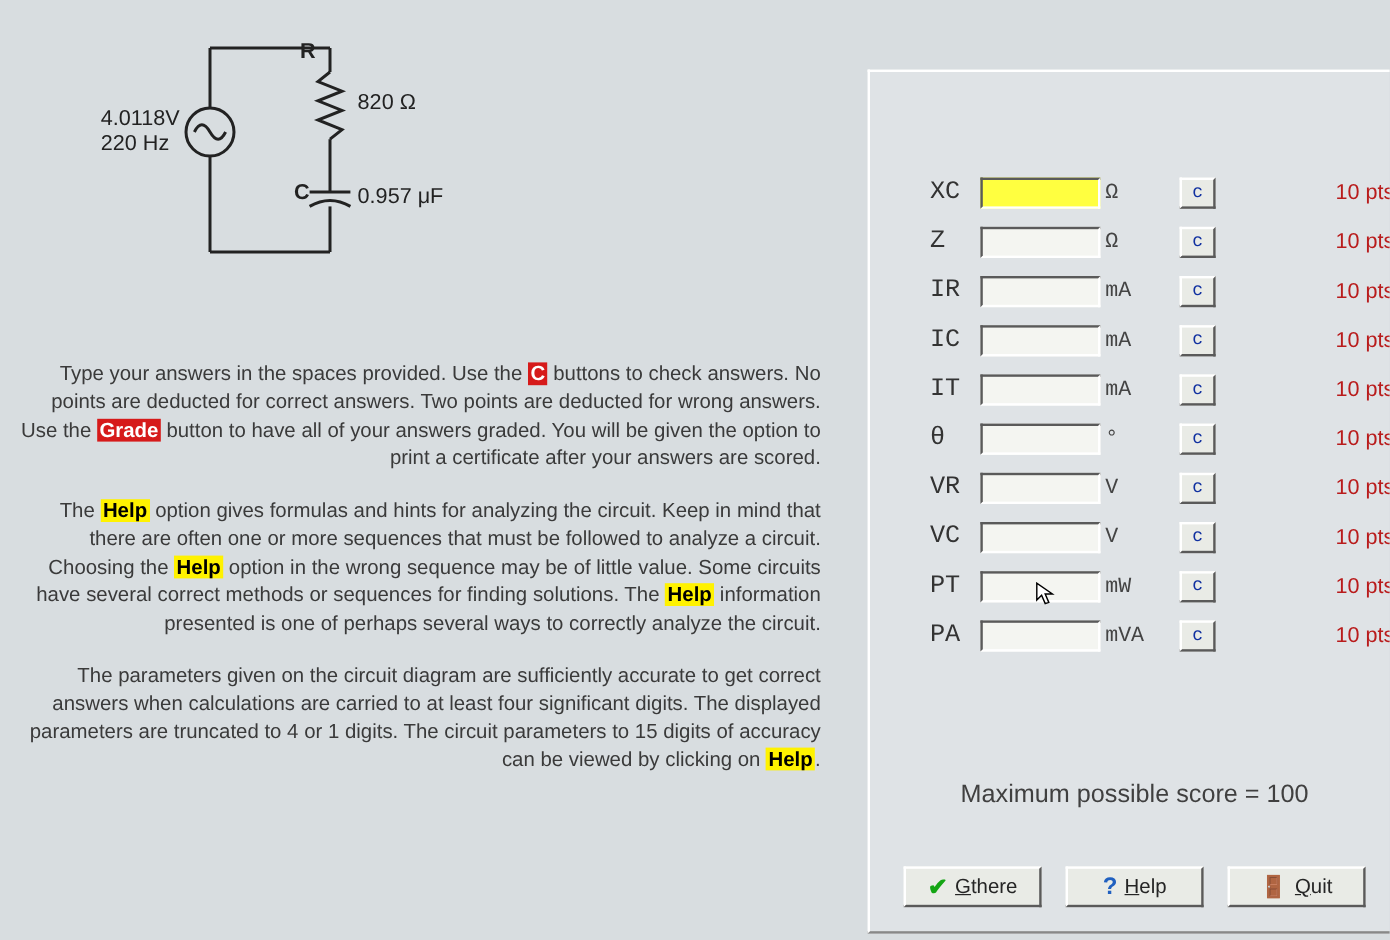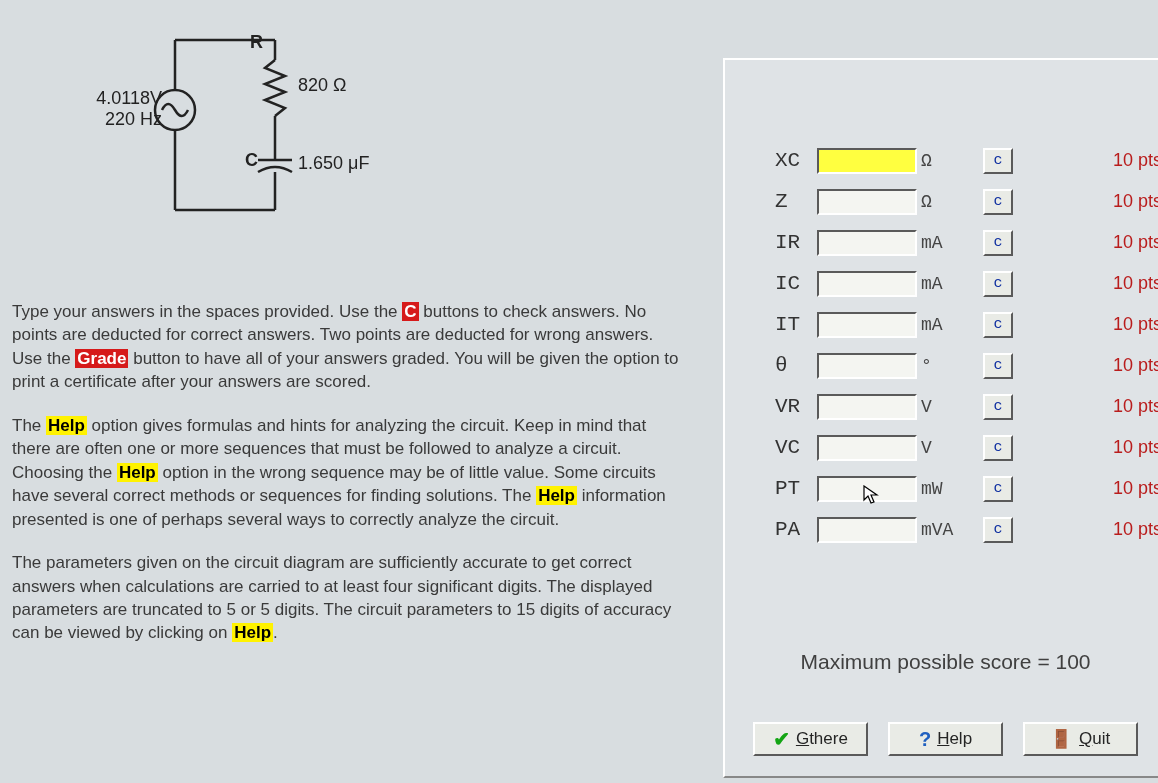--- a/index.html
+++ b/index.html
@@ -18,20 +18,21 @@
     top: 10px;
     width: 360px;
     height: 230px;
   }
   .instructions {
     position: absolute;
     left: 12px;
     top: 300px;
     width: 672px;
     line-height: 1.38;
+    text-align: right;
   }
   .instructions p { margin-bottom: 20px; }
   .hl-red { background:#d61a1a; color:#fff; font-weight:bold; padding: 0 2px; }
   .hl-yellow { background:#fff200; color:#000; font-weight:bold; padding: 0 2px; }
   .panel {
     position: absolute;
     left: 723px;
     top: 58px;
     width: 445px;
     height: 720px;
@@ -159,39 +160,39 @@
 
       <line x1="165" y1="200" x2="65" y2="200"></line>
 
       <line x1="65" y1="30" x2="65" y2="80"></line>
       <circle cx="65" cy="100" r="20"></circle>
 
       <path d="M52,100 Q58,88 65,100 Q72,112 78,100"></path>
       <line x1="65" y1="120" x2="65" y2="200"></line>
     </g>
   </svg>
-  <div class="circ-label" style="left:-26px; top:78px; text-align:right; width:78px; line-height:1.15;">
+  <div class="circ-label" style="left:-26px; top:78px; text-align:left; width:78px; line-height:1.15;">
     <span>4.0118V</span><br>
     <span>220 Hz</span>
   </div>
   <div class="circ-label" style="left:140px; top:22px; font-weight:bold;">R</div>
   <div class="circ-label" style="left:188px; top:65px;text-align:center;">820 Ω</div>
   <div class="circ-label" style="left:135px; top:140px; font-weight:bold;">C</div>
-  <div class="circ-label" style="left:188px; top:143px;">1.650 μF</div>
+  <div class="circ-label" style="left:188px; top:143px;">0.957 μF</div>
 </div>
 
 <div class="instructions">
   <p>
     <span>Type your answers in the spaces provided. Use the </span><span class="hl-red">C</span><span> buttons to check answers. No points are deducted for correct answers. Two points are deducted for wrong answers. Use the </span><span class="hl-red">Grade</span><span> button to have all of your answers graded. You will be given the option to print a certificate after your answers are scored.</span>
   </p>
   <p>
     <span>The </span><span class="hl-yellow">Help</span><span> option gives formulas and hints for analyzing the circuit. Keep in mind that there are often one or more sequences that must be followed to analyze a circuit. Choosing the </span><span class="hl-yellow">Help</span><span> option in the wrong sequence may be of little value. Some circuits have several correct methods or sequences for finding solutions. The </span><span class="hl-yellow">Help</span><span> information presented is one of perhaps several ways to correctly analyze the circuit.</span>
   </p>
   <p>
-    <span>The parameters given on the circuit diagram are sufficiently accurate to get correct answers when calculations are carried to at least four significant digits. The displayed parameters are truncated to 5 or 5 digits. The circuit parameters to 15 digits of accuracy can be viewed by clicking on </span><span class="hl-yellow">Help</span><span>.</span>
+    <span>The parameters given on the circuit diagram are sufficiently accurate to get correct answers when calculations are carried to at least four significant digits. The displayed parameters are truncated to 4 or 1 digits. The circuit parameters to 15 digits of accuracy can be viewed by clicking on </span><span class="hl-yellow">Help</span><span>.</span>
   </p>
 </div>
 
 <div class="panel">
   <div id="rows-container">
       <div class="answer-row">
         <div class="ans-label">XC</div>
         <input class="ans-input active" style="">
         <div class="ans-unit">Ω</div>
         <button class="c-btn">c</button>

